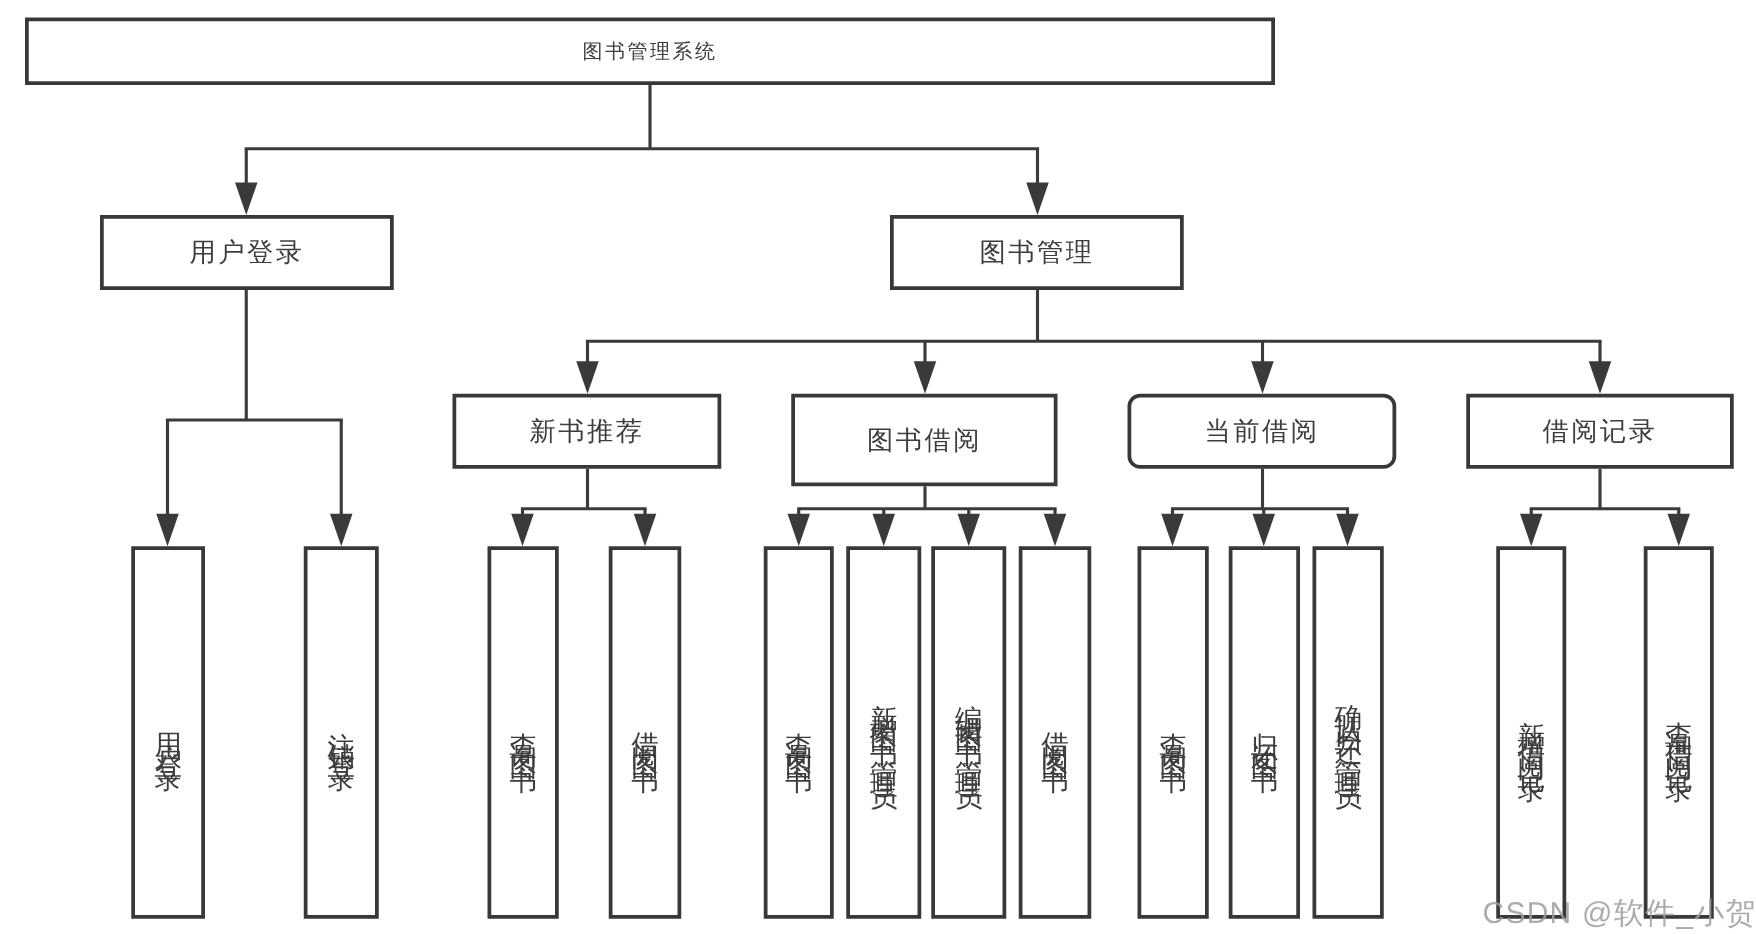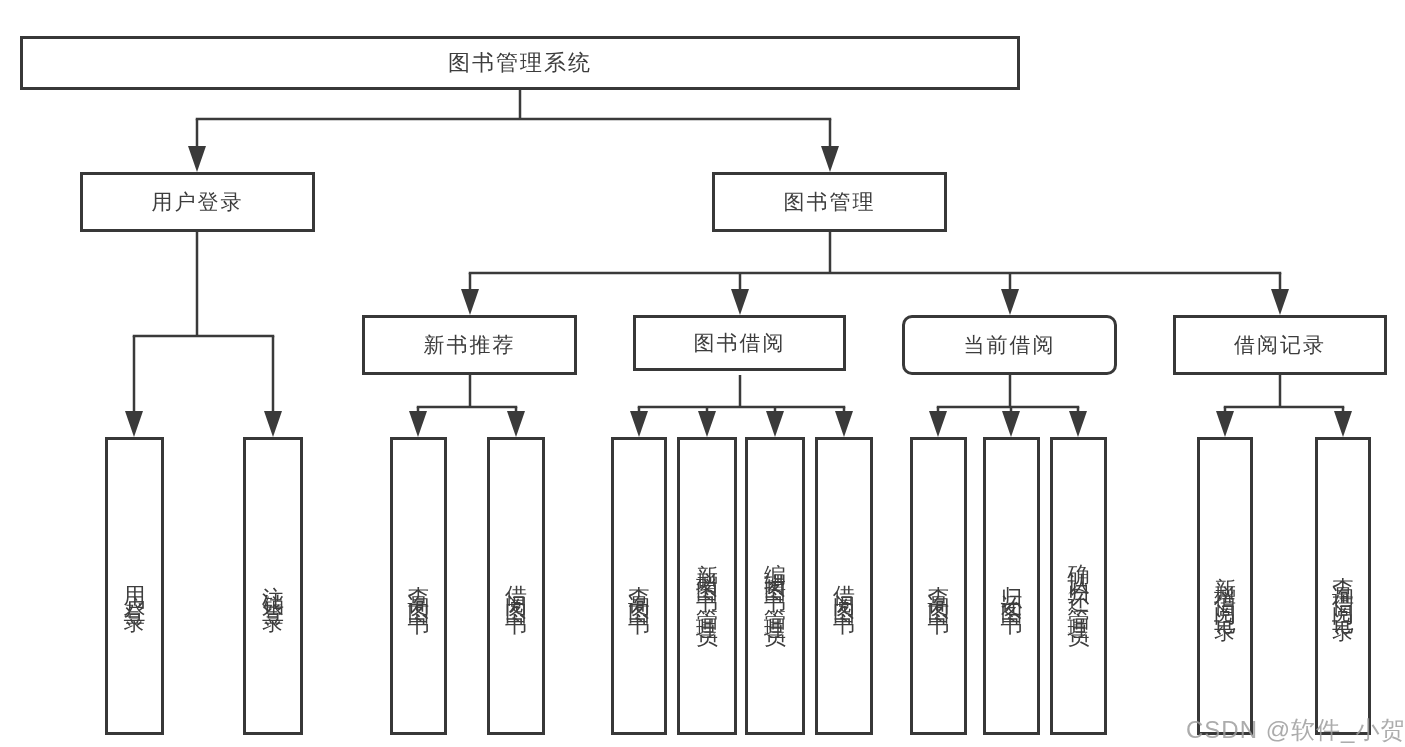--- a/index.html
+++ b/index.html
@@ -21,21 +21,21 @@
     position: absolute;
     box-sizing: border-box;
     background: #ffffff;
     border: 3px solid #383838;
     display: flex;
     align-items: center;
     justify-content: center;
     color: #3d3d3d;
     text-align: center;
   }
-  .root-node  { font-size: 22px; letter-spacing: 2px; margin-top: 22px; }
+  .root-node  { font-size: 16px; letter-spacing: 2px; }
   .h-node     { font-size: 21px; letter-spacing: 2px; }
   .leaf-node  { border-width: 3px; }
   .leaf-node .v-text {
     writing-mode: vertical-rl;
     text-orientation: mixed;
     font-size: 22px;
     letter-spacing: 9px;
     line-height: 1;
     color: #3d3d3d;
   }
@@ -117,21 +117,21 @@
   <div class="node h-node" style="left:80px; top:172px; width:235px; height:60px;">
     <span>用户登录</span>
   </div>
   <div class="node h-node" style="left:362px; top:315px; width:215px; height:60px;">
     <span>新书推荐</span>
   </div>
 
   <div class="node h-node" style="left:712px; top:172px; width:235px; height:60px;">
     <span>图书管理</span>
   </div>
-  <div class="node h-node" style="left:633px; top:315px; width:213px; height:56px;">
+  <div class="node h-node" style="left:633px; top:315px; width:213px; height:74px;">
     <span>图书借阅</span>
   </div>
   <div class="node h-node" style="left:902px; top:315px; width:215px; height:60px;border-radius:10px;">
     <span>当前借阅</span>
   </div>
   <div class="node h-node" style="left:1173px; top:315px; width:214px; height:60px;">
     <span>借阅记录</span>
   </div>
 
   <div class="node leaf-node" style="left:105px; top:437px; width:59px; height:298px;">

